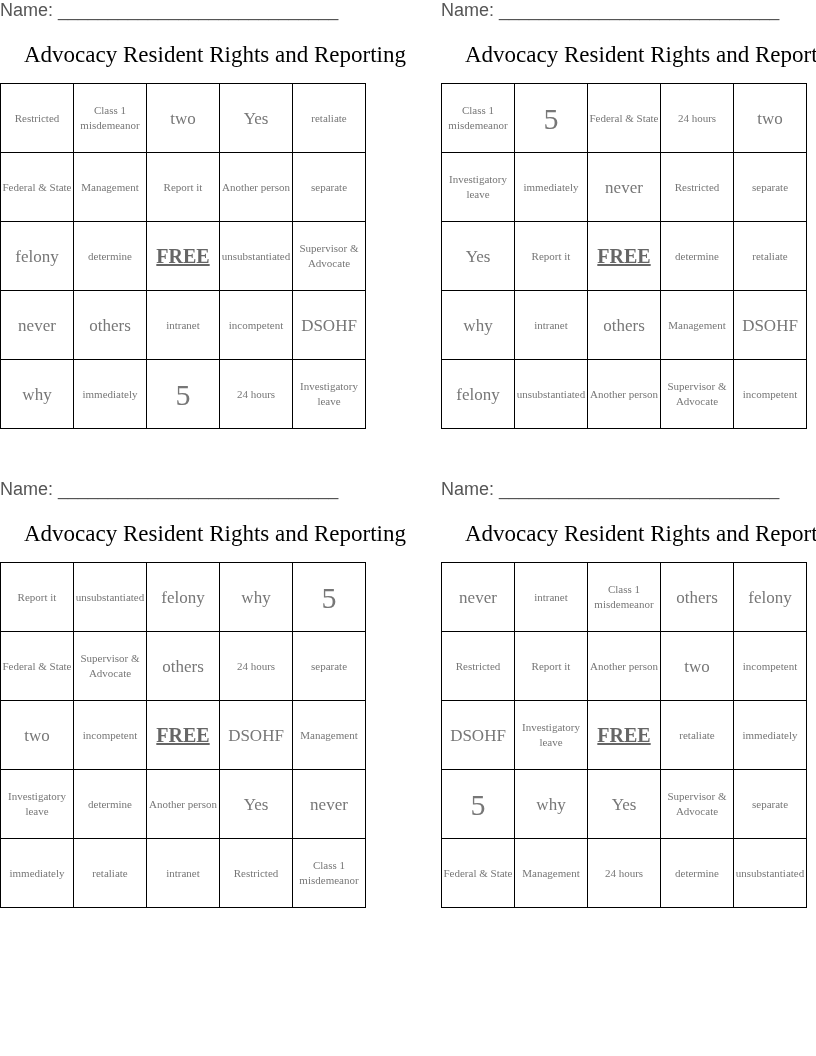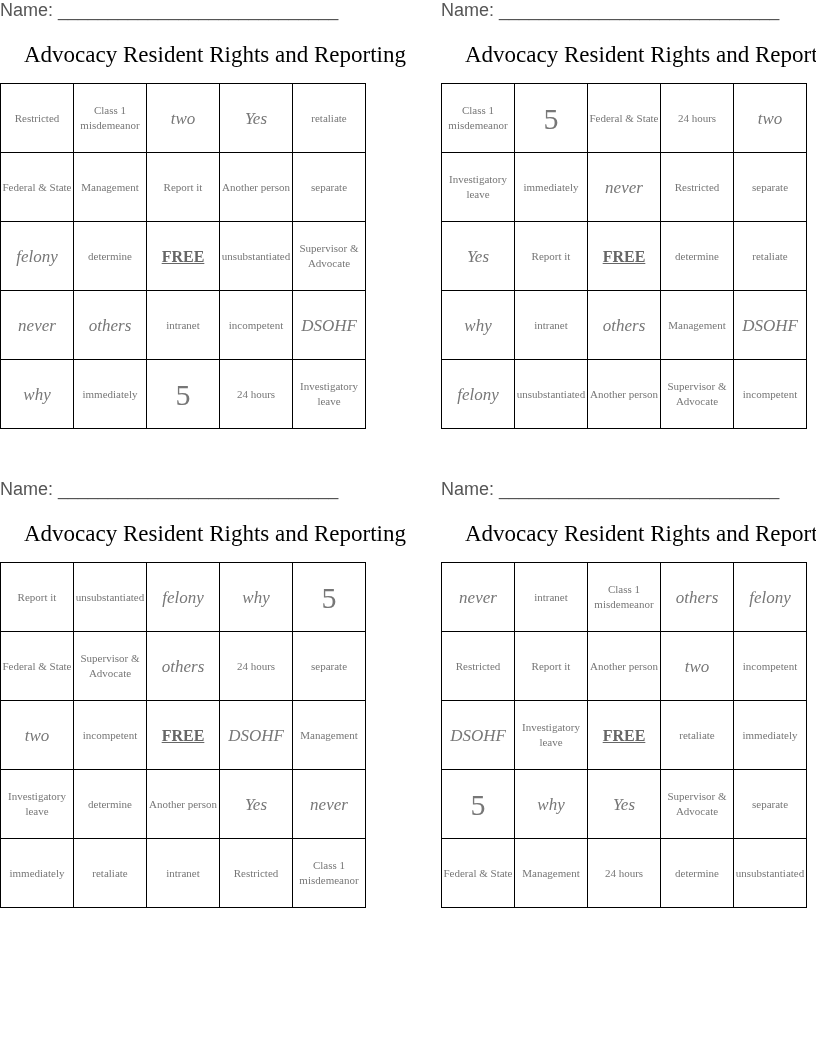--- a/index.html
+++ b/index.html
@@ -59,24 +59,24 @@
       padding: 0;
       text-align: center;
       vertical-align: middle;
       font-family: "Liberation Serif", serif;
       color: #777777;
       font-size: 11px;
       line-height: 15px;
       overflow: hidden;
     }
     .grid td.s { font-size: 11px; }
-    .grid td.l { font-size: 17px; font-style: italic; }
+    .grid td.l { font-size: 17px; }
     .grid td.xl { font-size: 30px; }
     .grid td.free {
-      font-size: 16px;
+      font-size: 20px;
       font-weight: bold;
       text-decoration: underline;
       color: #666666;
     }
   </style>
 </head>
 <body>
 
 <div class="card tl">
   <div class="name-line">Name: ____________________________</div>

